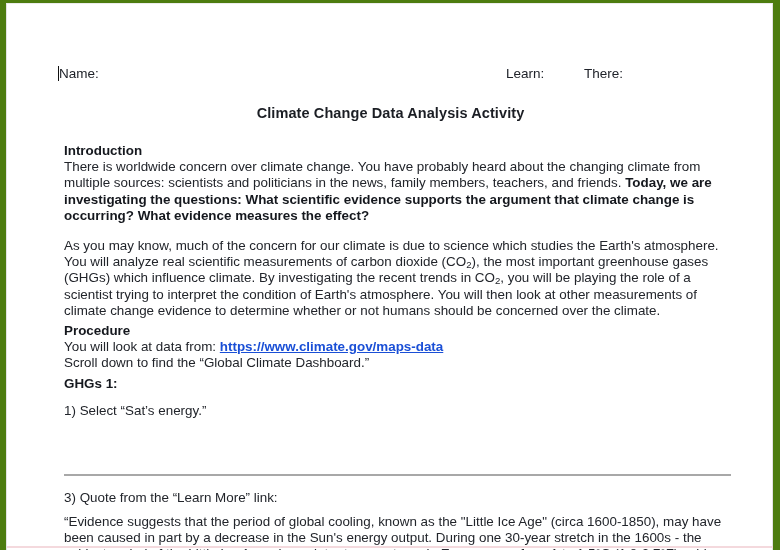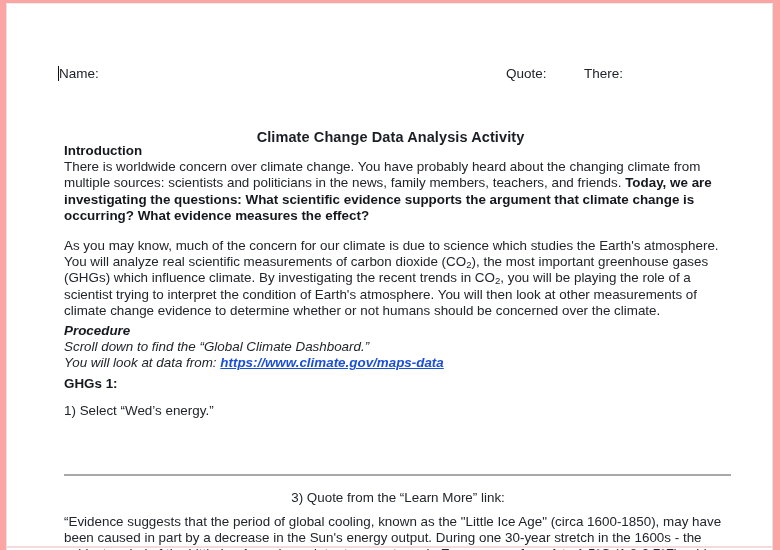--- a/index.html
+++ b/index.html
@@ -10,21 +10,21 @@
     overflow: hidden;
     background: #ffffff;
   }
   body {
     font-family: "Liberation Sans", sans-serif;
   }
   .viewport {
     position: relative;
     width: 780px;
     height: 550px;
-    background: #fca5a5;
+    background: #4d7c0f;
     overflow: hidden;
   }
   .page {
     position: absolute;
     left: 6px;
     top: 3px;
     width: 767px;
     min-height: 560px;
     background: #ffffff;
     border: 1px solid #e3e3e3;
@@ -78,21 +78,20 @@
   .doc-title {
     position: absolute;
     left: 0px;
     top: 101px;
     width: 767px;
     text-align: center;
     font-size: 14.5px;
     font-weight: bold;
     color: #1b1e24;
     letter-spacing: 0.1px;
-    margin-top: 24px;
   }
 
   
   .blk {
     position: absolute;
     left: 57px;
     width: 668px;
     font-size: 13.4px;
     line-height: 16.2px;
     color: #22252b;
@@ -135,52 +134,52 @@
 </style>
 </head>
 <body>
 
 <div class="viewport">
   <div class="page">
     <div class="page-body">
 
       <div class="hdr-row">
         <span class="hdr-name"><span class="caret"></span><span>Name:</span></span>
-        <span class="hdr-period">Quote:</span>
+        <span class="hdr-period">Learn:</span>
         <span class="hdr-date">There:</span>
       </div>
 
       <div class="doc-title">Climate Change Data Analysis Activity</div>
 
       <div class="blk" style="top:139px;">
         <div class="hd">Introduction</div>
         <div><span>There is worldwide concern over climate change. You have probably heard about the changing climate from multiple sources: scientists and politicians in the news, family members, teachers, and friends. </span><span class="bold">Today, we are investigating the questions: What scientific evidence supports the argument that climate change is occurring? What evidence measures the effect?</span></div>
       </div>
 
       <div class="blk" style="top:234px;">
         <span>As you may know, much of the concern for our climate is due to science which studies the Earth's atmosphere. You will analyze real scientific measurements of carbon dioxide (CO</span><sub>2</sub><span>), the most important greenhouse gases (GHGs) which influence climate. By investigating the recent trends in CO</span><sub>2</sub><span>, you will be playing the role of a scientist trying to interpret the condition of Earth's atmosphere. You will then look at other measurements of climate change evidence to determine whether or not humans should be concerned over the climate.</span>
       </div>
 
-      <div class="blk" style="top:319px;font-style:italic;">
+      <div class="blk" style="top:319px;">
         <div class="hd">Procedure</div>
+        <div><span>You will look at data from: </span><a class="link" href="#">https://www.climate.gov/maps-data</a></div>
         <div>Scroll down to find the “Global Climate Dashboard.”</div>
-        <div><span>You will look at data from: </span><a class="link" href="#">https://www.climate.gov/maps-data</a></div>
       </div>
 
       <div class="blk" style="top:372px;">
         <span class="hd">GHGs 1:</span>
       </div>
 
-      <div class="blk" style="top:399px;">1) Select “Wed’s energy.”</div>
+      <div class="blk" style="top:399px;">1) Select “Sat’s energy.”</div>
 
       <div class="blk" style="top:428px;">
       </div>
 
       <div class="sep"></div>
 
-      <div class="blk" style="top:486px;text-align:center;">3) Quote from the “Learn More” link:</div>
+      <div class="blk" style="top:486px;">3) Quote from the “Learn More” link:</div>
 
       <div class="blk" style="top:510px;">“Evidence suggests that the period of global cooling, known as the "Little Ice Age" (circa 1600-1850), may have been caused in part by a decrease in the Sun's energy output. During one 30-year stretch in the 1600s - the coldest period of the Little Ice Age when winter temperatures in Europe were from 1 to 1.5°C (1.8-2.7°F) colder</div>
 
     </div>
   </div>
   <div class="bottom-edge"></div>
 </div>
 
 </body></html>

